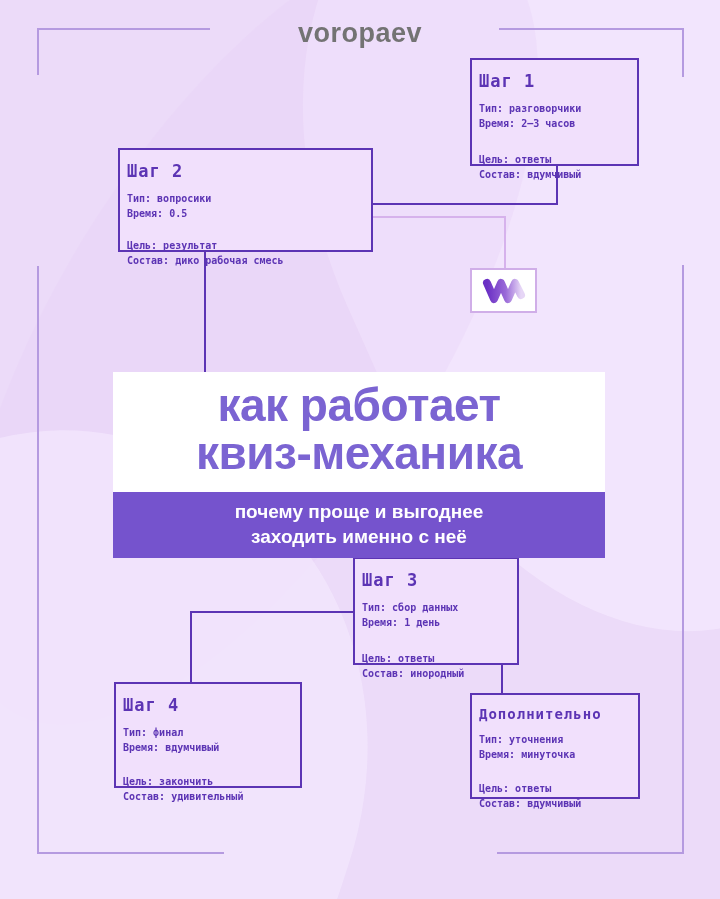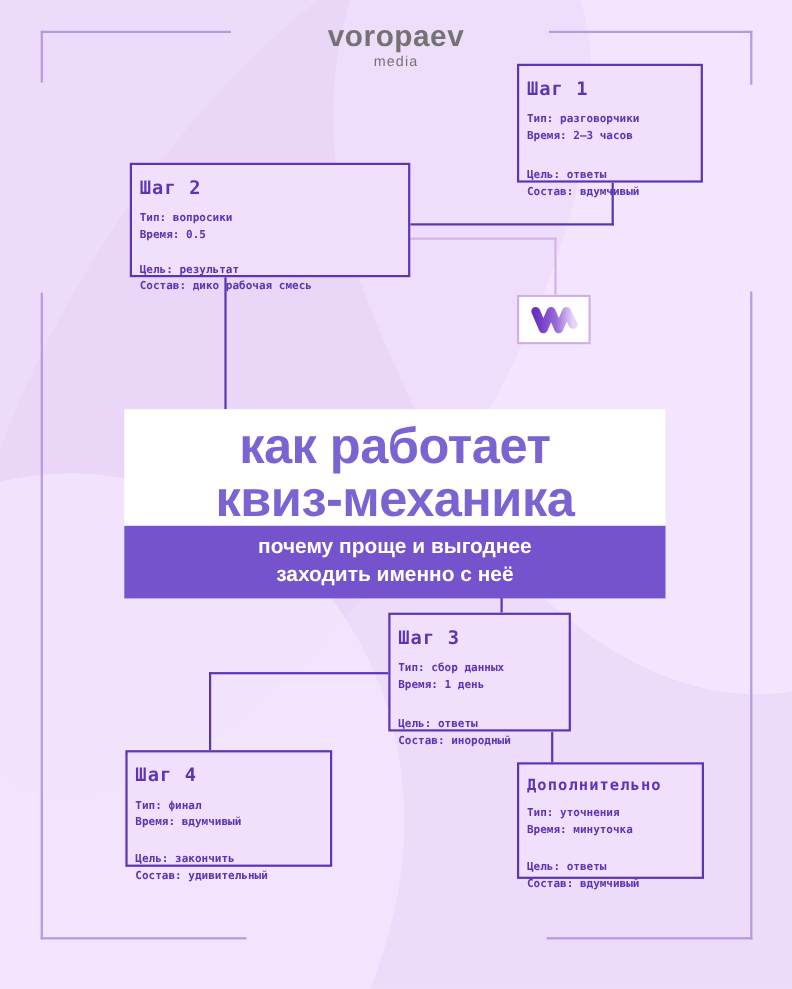--- a/index.html
+++ b/index.html
@@ -28,21 +28,21 @@
   .step-box{
     position:absolute;border:2px solid #5c34b4;background:#f1e0fc;
     color:#5c34b4;box-sizing:border-box;padding:11px 7px;
     font-family:"DejaVu Sans Mono",monospace;font-weight:bold;
   }
   .step-box .bx-title{font-size:17px;letter-spacing:1px;margin-bottom:10px;}
   .step-box .bx-line{font-size:10px;line-height:15px;}
   .step-box .bx-gap{height:21px;}
 
   .title-block{position:absolute;left:113px;top:372px;width:492px;}
-  .title-white{background:#ffffff;padding:10px 6px 0 6px;text-align:center;}
+  .title-white{background:#ffffff;padding:10px 6px 14px 6px;text-align:center;}
   .title-white .big{
     color:#7b64d2;font-size:46px;font-weight:800;line-height:1.04;letter-spacing:-.5px;
   }
   .title-purple{background:#7553cd;color:#ffffff;text-align:center;padding:7px 6px 9px 6px;}
   .title-purple .sm{font-size:19px;line-height:1.32;font-weight:700;}
 
   .vm-box{
     position:absolute;left:470px;top:268px;width:67px;height:45px;
     background:#ffffff;border:2px solid #d0aee8;box-sizing:border-box;
     display:flex;align-items:center;justify-content:center;
@@ -61,21 +61,20 @@
   <div class="fline" style="left:37px;top:28px;width:2px;height:47px;"></div>
   <div class="fline" style="left:499px;top:28px;width:185px;height:2px;"></div>
   <div class="fline" style="left:682px;top:28px;width:2px;height:49px;"></div>
   <div class="fline" style="left:37px;top:266px;width:2px;height:588px;"></div>
   <div class="fline" style="left:682px;top:265px;width:2px;height:589px;"></div>
   <div class="fline" style="left:37px;top:852px;width:187px;height:2px;"></div>
   <div class="fline" style="left:497px;top:852px;width:187px;height:2px;"></div>
 
   <div class="brand">
     <div class="name">voropaev</div>
-    <div class="sub">media</div>
   </div>
 
   <div class="dline" style="left:556px;top:166px;width:2px;height:39px;"></div>
   <div class="dline" style="left:373px;top:203px;width:185px;height:2px;"></div>
   <div class="dline" style="left:204px;top:252px;width:2px;height:120px;"></div>
   <div class="dline" style="left:455px;top:531px;width:2px;height:26px;"></div>
   <div class="dline" style="left:190px;top:611px;width:183px;height:2px;"></div>
   <div class="dline" style="left:190px;top:611px;width:2px;height:71px;"></div>
   <div class="dline" style="left:501px;top:665px;width:2px;height:43px;"></div>
 

